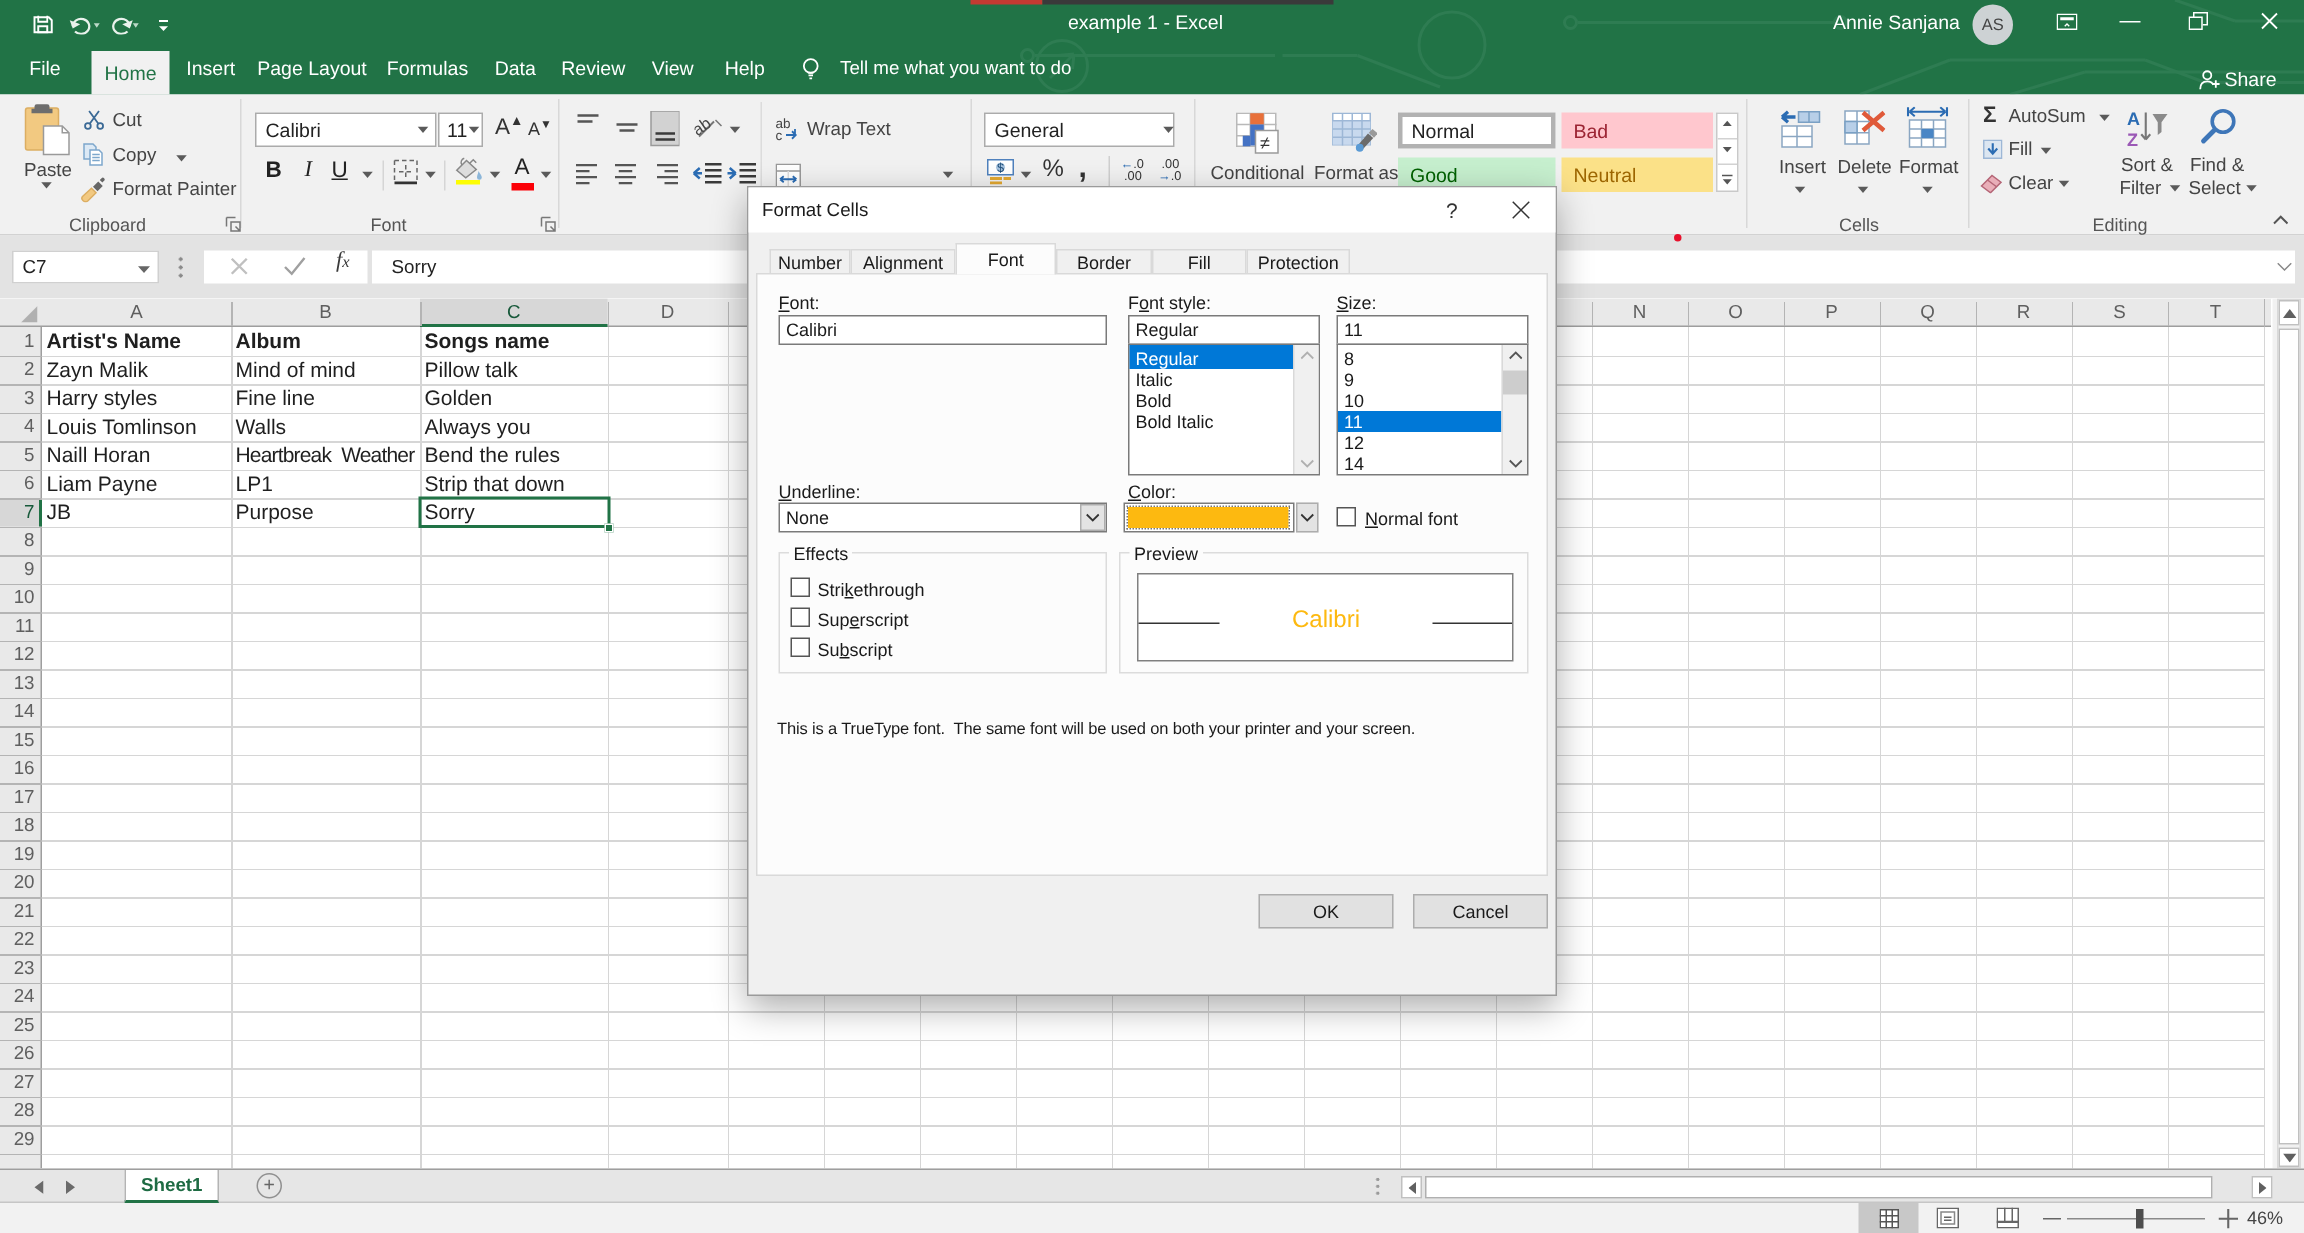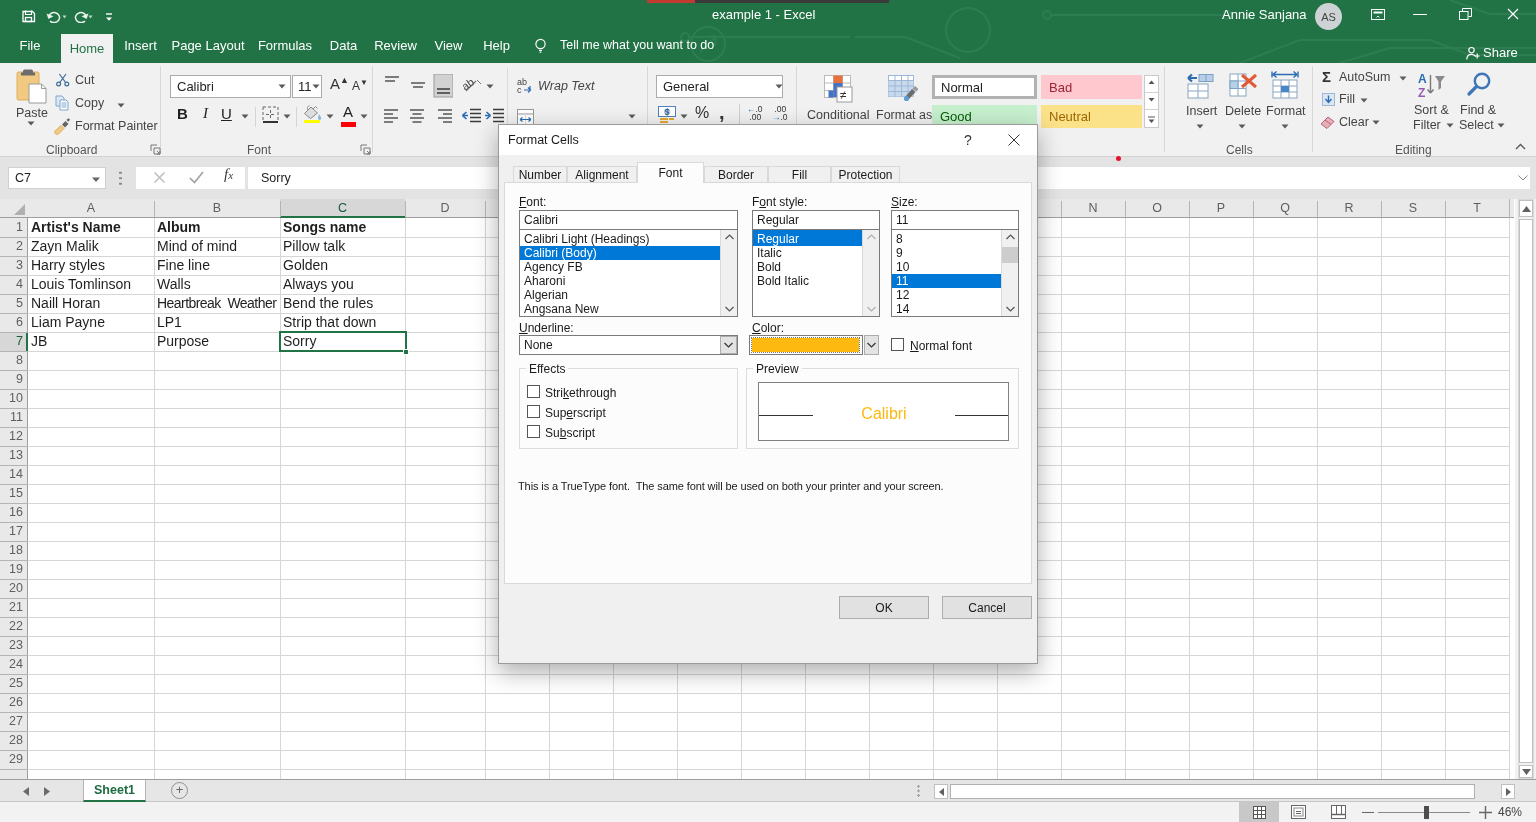--- a/index.html
+++ b/index.html
@@ -237,21 +237,21 @@
         <path d="M31 2.5 h11 M31 6.5 h11 M31 10.5 h11 M31 14.5 h11"></path>
       </g>
     <path d="M23 8.5 L28.5 8.5 M28.5 8.5 l-4 -3.5 M28.5 8.5 l-4 3.5" fill="none" stroke="#2b6cb3" stroke-width="1.6"></path>
   </svg>
 
   <svg class="abs" style="left:517px;top:14px;" width="17" height="17" viewBox="0 0 17 17">
       <text x="0" y="8" font-size="9" fill="#444">ab</text>
       <text x="0" y="16" font-size="9" fill="#444">c</text>
       <path d="M7 13 h6 v-4 M11 15.5 l2.5 -2.5 -2.5 -2.5" fill="none" stroke="#2b6cb3" stroke-width="1.2"></path>
     </svg>
-  <div class="abs" style="left:538px;top:16px;font-style:italic;">Wrap Text</div>
+  <div class="abs" style="left:538px;top:16px;">Wrap Text</div>
   <svg class="abs" style="left:517px;top:46px;" width="17" height="17" viewBox="0 0 17 17">
       <rect x="0.5" y="0.5" width="16" height="16" fill="#fff" stroke="#999"></rect>
       <line x1="0.5" y1="5" x2="16.5" y2="5" stroke="#999"></line>
       <line x1="8.5" y1="5" x2="8.5" y2="16" stroke="#ddd"></line>
       <path d="M3 10.5 h11 M3 10.5 l2.5-2 M3 10.5 l2.5 2 M14 10.5 l-2.5 -2 M14 10.5 l-2.5 2" stroke="#2b6cb3" stroke-width="1.2" fill="none"></path>
     </svg>
   <div class="abs" style="left:538px;top:46px;margin-top:41px;">Merge &amp; Center</div>
   <svg class="abs" style="left:628px;top:51px;" width="8" height="5" viewBox="0 0 8 5">
       <path d="M0.5 0.5 h7 L4 4.6 z" fill="#5a5a5a"></path>
     </svg>
@@ -742,36 +742,20 @@
 
   <div class="abs" style="left:5px;top:57px;width:528px;height:402px;background:#fcfcfc;border:1px solid #d9d9d9;"></div>
 
   <div class="abs ctr" style="left:138px;top:37px;width:67px;height:21px;background:#fcfcfc;border:1px solid #d9d9d9;border-bottom:none;">Font</div>
 
   <div class="abs" style="left:20px;top:70px;"><u>F</u>ont:</div>
   <div class="abs" style="left:253px;top:70px;">F<u>o</u>nt style:</div>
   <div class="abs" style="left:392px;top:70px;"><u>S</u>ize:</div>
 
   <div class="abs lft" style="left:20px;top:85px;width:219px;height:20px;background:#fff;border:1px solid #7a7a7a;padding-left:4px;">Calibri</div>
-  <div class="abs" style="left:20px;top:104px;width:219px;height:88px;background:#fff;border:1px solid #7a7a7a;">
-    <div style="padding:3px 0 0 4px;height:15.5px;line-height:13px;">Calibri Light (Headings)</div>
-    <div style="padding:0 0 0 4px;height:14px;line-height:14px;background:#0078d7;color:#fff;width:200px;">Calibri (Body)</div>
-    <div style="padding:0 0 0 4px;height:14px;line-height:14px;">Agency FB</div>
-    <div style="padding:0 0 0 4px;height:14px;line-height:14px;">Aharoni</div>
-    <div style="padding:0 0 0 4px;height:14px;line-height:14px;">Algerian</div>
-    <div style="padding:0 0 0 4px;height:14px;line-height:14px;">Angsana New</div>
-    <div class="abs" style="right:0;top:0;width:17px;height:86px;background:#f0f0f0;border-left:1px solid #d9d9d9;">
-      <svg class="abs" style="left:4px;top:4px;" width="9" height="6" viewBox="0 0 9 6">
-          <path d="M0.5 5 L4.5 1 L8.5 5" fill="none" stroke="#555" stroke-width="1.2"></path>
-        </svg>
-      <svg class="abs" style="left:4px;bottom:4px;" width="9" height="6" viewBox="0 0 9 6">
-          <path d="M0.5 1 L4.5 5 L8.5 1" fill="none" stroke="#555" stroke-width="1.2"></path>
-        </svg>
-    </div>
-  </div>
 
   <div class="abs lft" style="left:253px;top:85px;width:128px;height:20px;background:#fff;border:1px solid #7a7a7a;padding-left:4px;">Regular</div>
   <div class="abs" style="left:253px;top:104px;width:128px;height:88px;background:#fff;border:1px solid #7a7a7a;">
     <div style="padding:3px 0 0 4px;height:15.5px;line-height:13px;background:#0078d7;color:#fff;width:109px;">Regular</div>
     <div style="padding:0 0 0 4px;height:14px;line-height:14px;">Italic</div>
     <div style="padding:0 0 0 4px;height:14px;line-height:14px;">Bold</div>
     <div style="padding:0 0 0 4px;height:14px;line-height:14px;">Bold Italic</div>
     <div class="abs" style="right:0;top:0;width:17px;height:86px;background:#f0f0f0;border-left:1px solid #d9d9d9;">
       <svg class="abs" style="left:4px;top:4px;" width="9" height="6" viewBox="0 0 9 6">
           <path d="M0.5 5 L4.5 1 L8.5 5" fill="none" stroke="#b0b0b0" stroke-width="1.2"></path>

